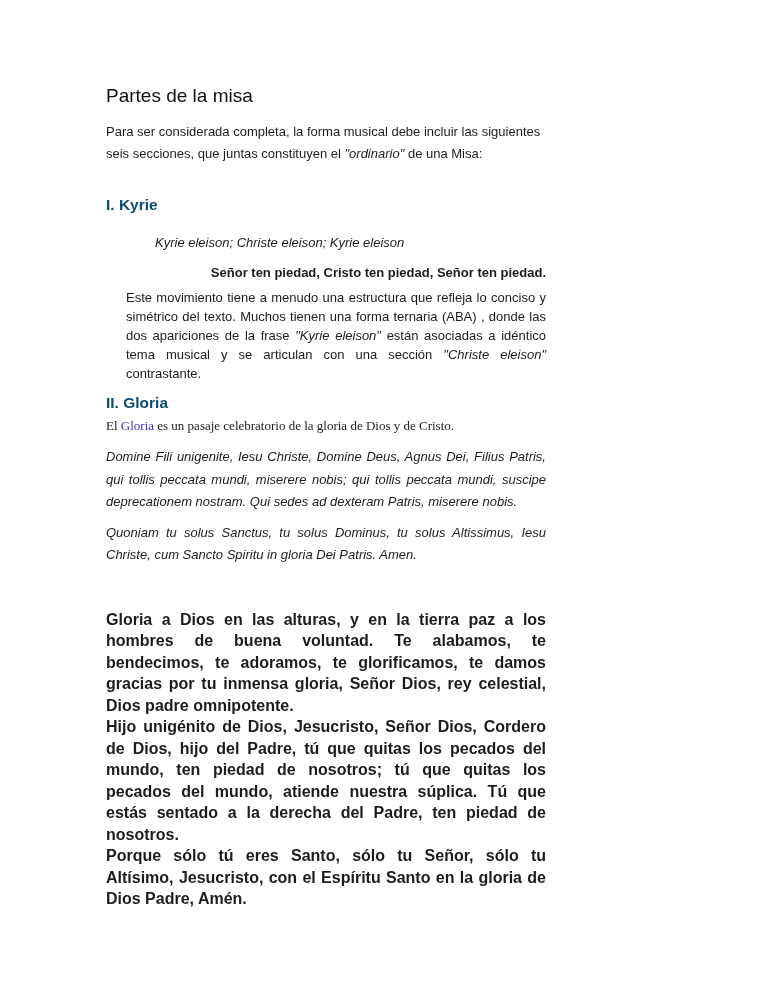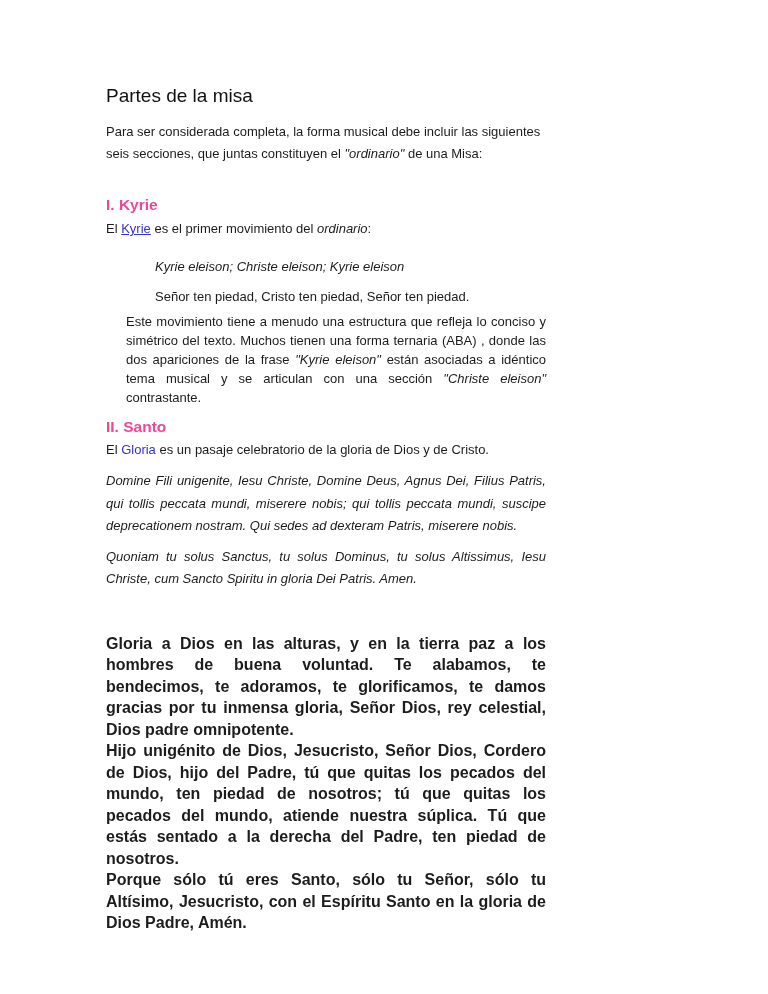--- a/index.html
+++ b/index.html
@@ -32,48 +32,49 @@
   }
   .intro {
     margin: 13px 0 0 0;
     font-size: 13px;
     line-height: 22px;
   }
   .section-heading {
     font-size: 15.5px;
     line-height: 20px;
     font-weight: 700;
-    color: #ec4899;
+    color: #0c4a6e;
     margin: 0;
   }
   .heading-kyrie { margin-top: 30px; }
   .heading-gloria { margin-top: 10px; }
   .lead {
     font-size: 13px;
     line-height: 20px;
     margin: 4px 0 0 0;
   }
-  .lead-gloria { margin-top: 3px; }
+  .lead-gloria { margin-top: 3px; font-family: Liberation Serif, serif; }
   .doclink {
     color: #3534c6;
     text-decoration: none;
     cursor: pointer;
   }
   .doclink.underlined { text-decoration: underline; }
   .quote-latin {
     margin: 19px 0 0 49px;
     font-size: 13px;
     line-height: 18px;
     font-style: italic;
   }
   .quote-translation {
     margin: 12px 0 0 49px;
     font-size: 13px;
     line-height: 18px;
-    font-weight: 400;
+    font-weight: 700;
+    text-align: right;
   }
   .commentary {
     margin: 6px 0 0 20px;
     font-size: 13px;
     line-height: 19px;
     text-align: justify;
   }
   .latin-block { margin-top: 10px; }
   .latin-para {
     margin: 0 0 8px 0;
@@ -96,29 +97,28 @@
 <body>
 
 <div class="page">
 
   <h1 class="page-title">Partes de la misa</h1>
 
   <p class="intro"><span>Para ser considerada completa, la forma musical debe incluir las siguientes seis secciones, que juntas constituyen el </span><em>"ordinario"</em><span> de una Misa:</span></p>
 
   <h2 class="section-heading heading-kyrie">I. Kyrie</h2>
 
-  <p class="lead"><span>El </span><a class="doclink underlined" href="#">Kyrie</a><span> es el primer movimiento del </span><em>ordinario</em><span>:</span></p>
 
   <p class="quote-latin">Kyrie eleison; Christe eleison; Kyrie eleison</p>
 
   <p class="quote-translation">Señor ten piedad, Cristo ten piedad, Señor ten piedad.</p>
 
   <p class="commentary"><span>Este movimiento tiene a menudo una estructura que refleja lo conciso y simétrico del texto. Muchos tienen una forma ternaria (ABA) , donde las dos apariciones de la frase </span><em>"Kyrie eleison"</em><span> están asociadas a idéntico tema musical y se articulan con una sección </span><em>"Christe eleison"</em><span> contrastante.</span></p>
 
-  <h2 class="section-heading heading-gloria">II. Santo</h2>
+  <h2 class="section-heading heading-gloria">II. Gloria</h2>
 
   <p class="lead lead-gloria"><span>El </span><a class="doclink" href="#">Gloria</a><span> es un pasaje celebratorio de la gloria de Dios y de Cristo.</span></p>
 
   <div class="latin-block">
     <p class="latin-para">Domine Fili unigenite, Iesu Christe, Domine Deus, Agnus Dei, Filius Patris, qui tollis peccata mundi, miserere nobis; qui tollis peccata mundi, suscipe deprecationem nostram. Qui sedes ad dexteram Patris, miserere nobis.</p>
     <p class="latin-para">Quoniam tu solus Sanctus, tu solus Dominus, tu solus Altissimus, Iesu Christe, cum Sancto Spiritu in gloria Dei Patris. Amen.</p>
   </div>
 
   <div class="spanish-block">
     <p class="bold-para">Gloria a Dios en las alturas, y en la tierra paz a los hombres de buena voluntad. Te alabamos, te bendecimos, te adoramos, te glorificamos, te damos gracias por tu inmensa gloria, Señor Dios, rey celestial, Dios padre omnipotente.</p>

